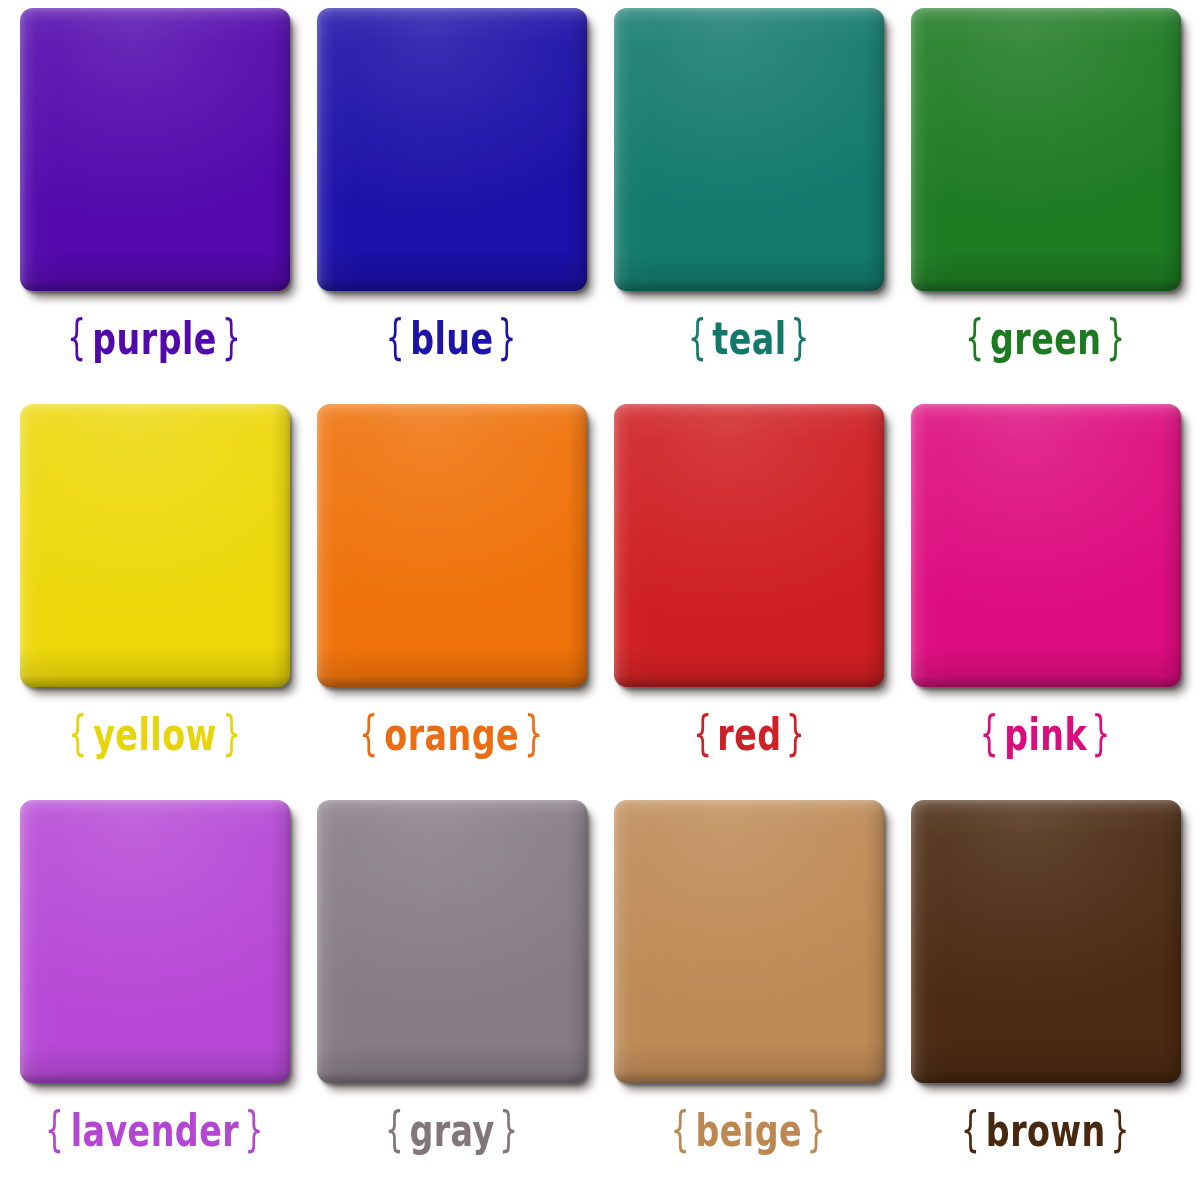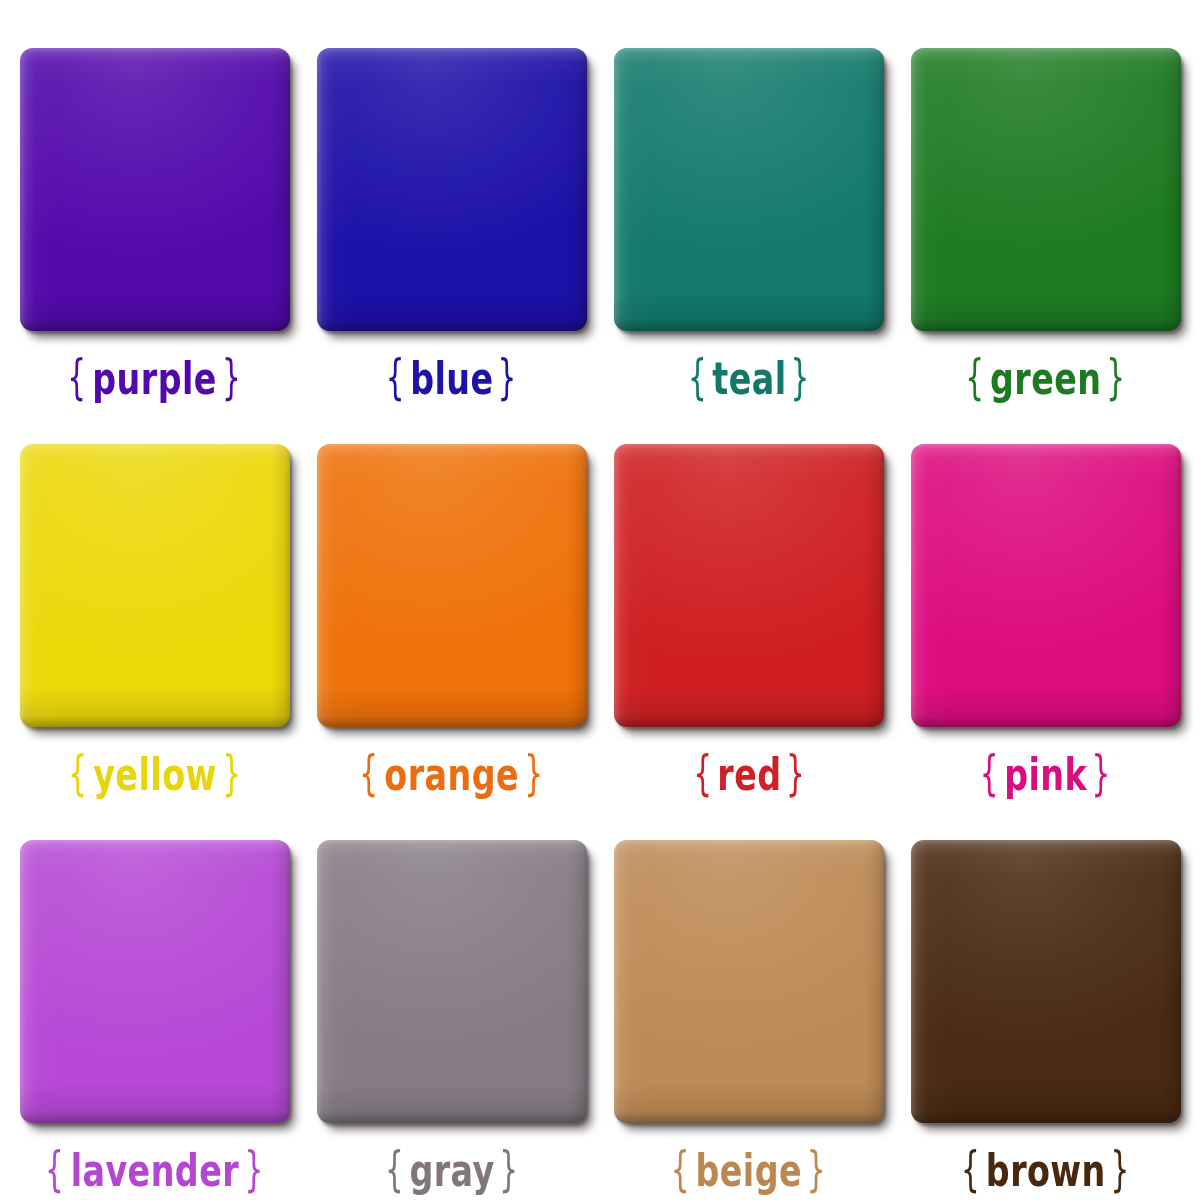--- a/index.html
+++ b/index.html
@@ -26,21 +26,20 @@
     padding: 8px 6px 4px 6px;
   }
 
   .swatch-cell {
     position: relative;
     display: flex;
     flex-direction: column;
     align-items: center;
     justify-content: flex-start;
     box-sizing: border-box;
-    margin-top: 40px;
   }
 
   
   .chip {
     position: relative;
     width: 270px;
     height: 283px;
     border-radius: 13px;
     box-sizing: border-box;
     

